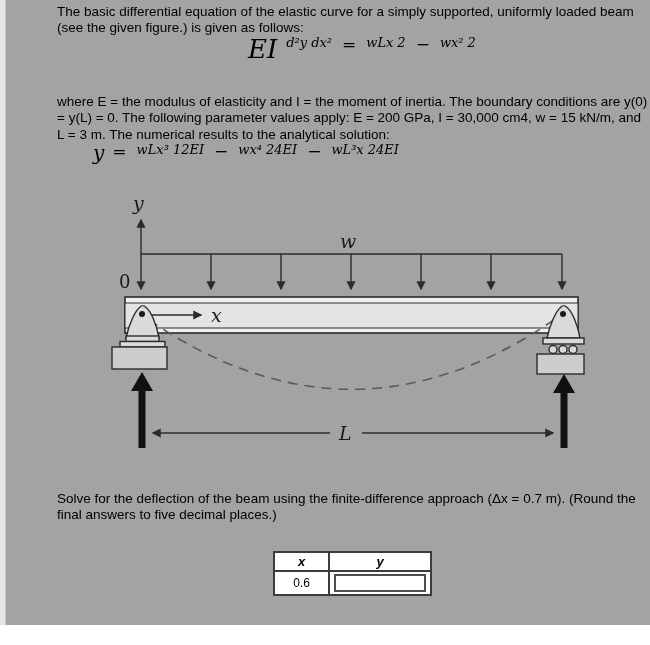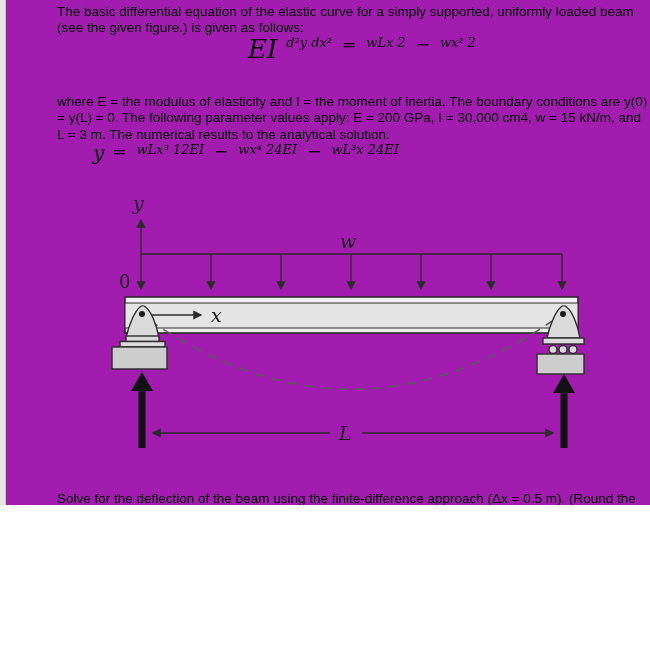--- a/index.html
+++ b/index.html
@@ -1,18 +1,18 @@
 <!DOCTYPE html>
 <html><head>
 <meta charset="utf-8">
 <style>
   html,body{margin:0;padding:0;background:#fff;}
   .page{
-    position:relative;width:650px;height:505px;overflow:hidden;
-    background:#a21caf;
+    position:relative;width:650px;height:625px;overflow:hidden;
+    background:#a3a3a3;
     font-family:"Liberation Sans",sans-serif;color:#000;
   }
   .edge-strip{
     position:absolute;left:0;top:0;width:5px;height:645px;
     background:#e6e6e6;border-right:1px solid #c6c6c6;
   }
   .para{
     position:absolute;left:57px;width:592px;
     font-size:13.5px;line-height:16.3px;letter-spacing:0;
   }
@@ -165,21 +165,21 @@
     <polygon points="560.5,258 560.5,203 553,203 564,184 575,203 567.5,203 567.5,258" fill="#111111"></polygon>
 
     <g stroke="#2b2b2b" stroke-width="1.4">
       <line x1="330" y1="243" x2="153" y2="243" marker-end="url(#ah)"></line>
       <line x1="362" y1="243" x2="553" y2="243" marker-end="url(#ah)"></line>
     </g>
     <text class="fig-label" x="339" y="250">L</text>
   </svg>
 
   <div class="para p3">
-    <div class="task">Solve for the deflection of the beam using the finite-difference approach (Δx = 0.5 m). (Round the final answers to five decimal places.)</div>
+    <div class="task">Solve for the deflection of the beam using the finite-difference approach (Δx = 0.7 m). (Round the final answers to five decimal places.)</div>
   </div>
 
   <table class="answers">
     <tbody>
         <tr>
       <th class="col-x">x</th>
       <th class="col-y">y</th>
     </tr>
     <tr>
       <td>0.6</td>

